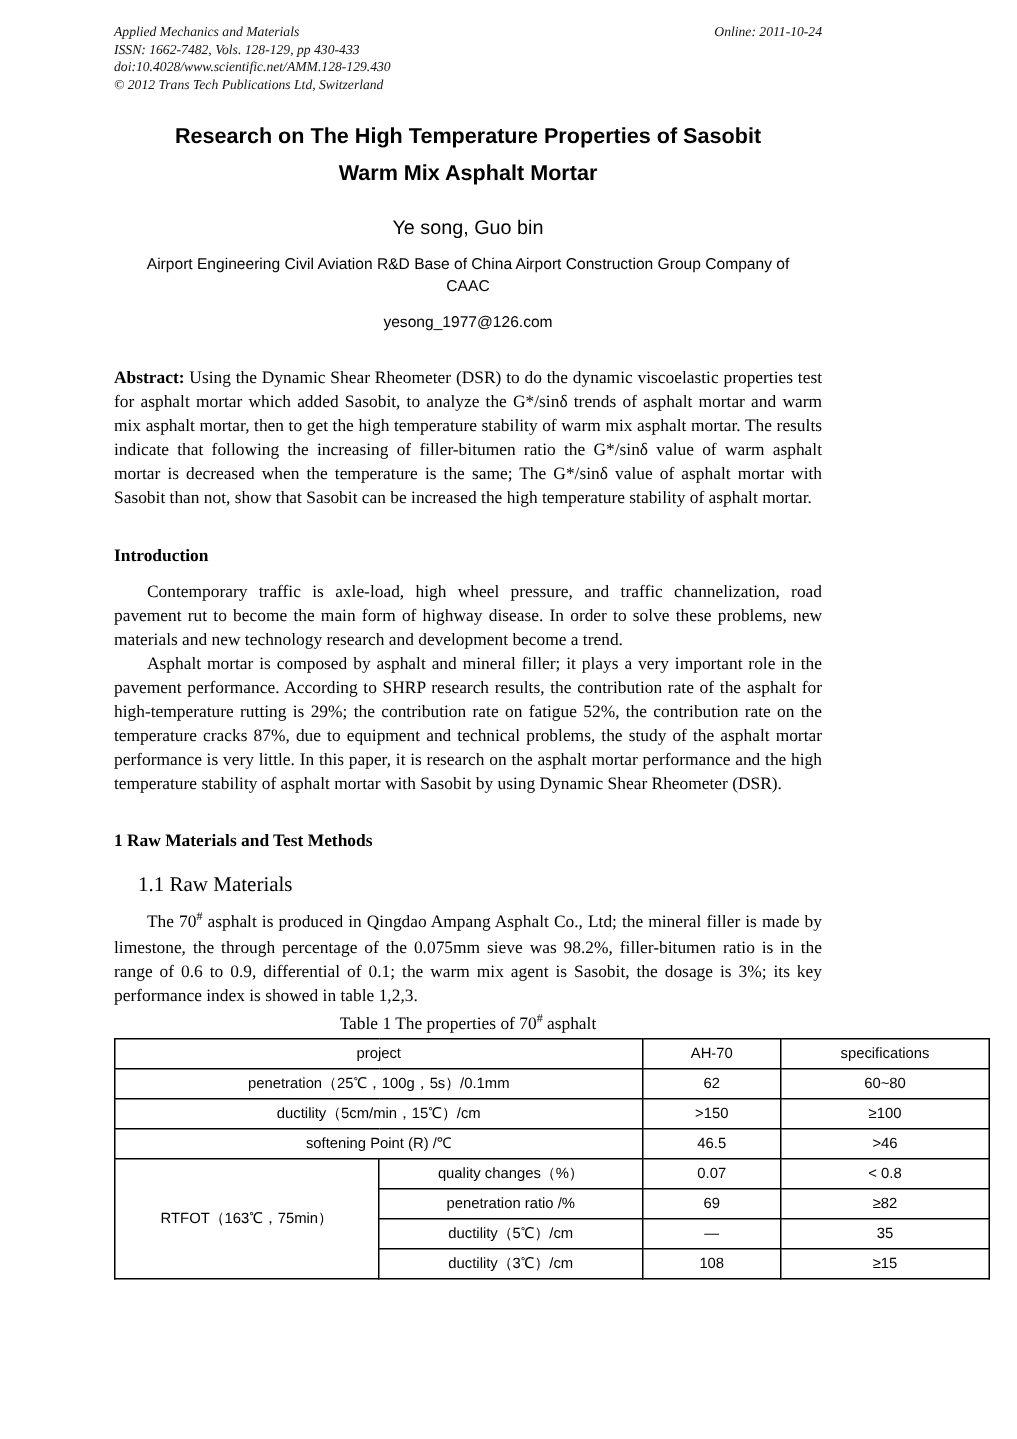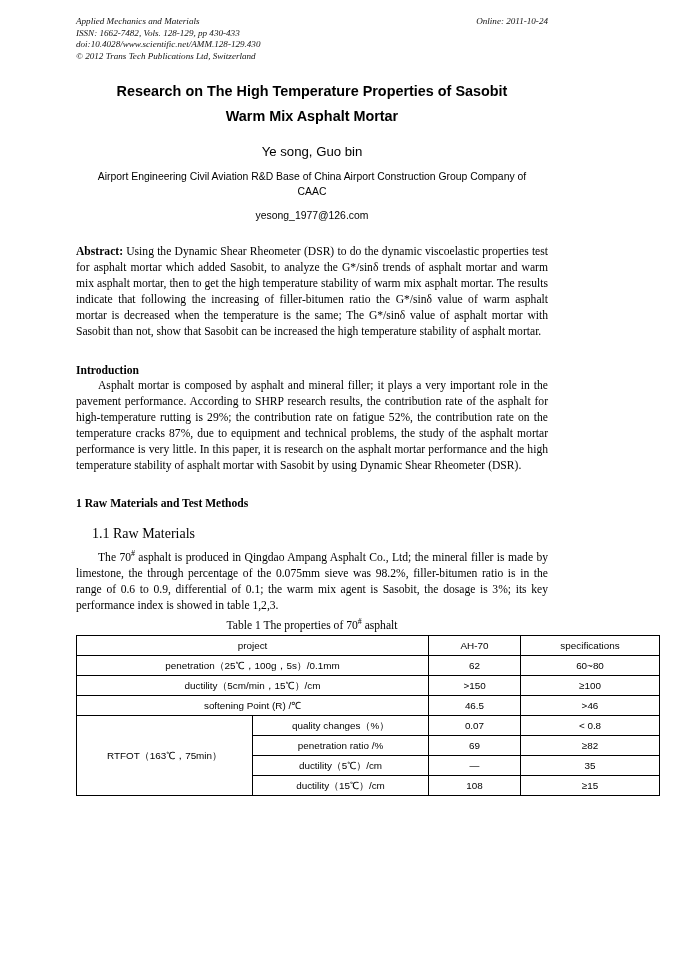--- a/index.html
+++ b/index.html
@@ -186,20 +186,21 @@
   <div class="authors">Ye song, Guo bin</div>
   <div class="affiliation">Airport Engineering Civil Aviation R&amp;D Base  of China Airport Construction Group Company of CAAC</div>
   <div class="email">yesong_1977@126.com</div>
 
 
   <div class="abstract">
     <b>Abstract:</b><span> Using the Dynamic Shear Rheometer (DSR) to do the dynamic viscoelastic properties test for asphalt mortar which added Sasobit, to analyze the G*/sinδ trends of asphalt mortar and warm mix asphalt mortar, then to get the high temperature stability of warm mix asphalt mortar. The results indicate that following the increasing of filler-bitumen ratio the G*/sinδ value of warm asphalt mortar is decreased when the temperature is the same; The G*/sinδ value of asphalt mortar with Sasobit than not, show that Sasobit can be increased the high temperature stability of asphalt mortar.</span>
   </div>
 
   <h2 class="section">Introduction</h2>
+  <p class="para first">Contemporary traffic is axle-load, high wheel pressure, and traffic channelization, road pavement rut to become the main form of highway disease. In order to solve these problems, new materials and new technology research and development become a trend.</p>
   <p class="para tight">Asphalt mortar is composed by asphalt and mineral filler; it plays a very important role in the pavement performance. According to SHRP research results, the contribution rate of the asphalt for high-temperature rutting is 29%; the contribution rate on fatigue 52%, the contribution rate on the temperature cracks 87%, due to equipment and technical problems, the study of the asphalt mortar performance is very little. In this paper, it is research on the asphalt mortar performance and the high temperature stability of asphalt mortar with Sasobit by using Dynamic Shear Rheometer (DSR).</p>
 
   <h2 class="section">1 Raw Materials and Test Methods</h2>
   <h3 class="subsection">1.1 Raw Materials</h3>
   <p class="para first"><span>The 70</span><sup class="hash">#</sup><span> asphalt is produced in Qingdao Ampang Asphalt Co., Ltd; the mineral filler is made by limestone, the through percentage of the 0.075mm sieve was 98.2%, filler-bitumen ratio is in the range of 0.6 to 0.9, differential of 0.1; the warm mix agent is Sasobit, the dosage is 3%; its key performance index is showed in table 1,2,3.</span></p>
 
   <div class="table-caption"><span>Table 1 The properties of 70</span><sup class="hash">#</sup><span> asphalt</span></div>
 
   <table class="props">
     <tbody>
@@ -235,20 +236,20 @@
         <td class="subcell">penetration ratio /%</td>
         <td>69</td>
         <td>≥82</td>
       </tr>
       <tr>
         <td class="subcell">ductility（5℃）/cm</td>
         <td>—</td>
         <td>35</td>
       </tr>
       <tr>
-        <td class="subcell">ductility（15℃）/cm</td>
+        <td class="subcell">ductility（3℃）/cm</td>
         <td>108</td>
         <td>≥15</td>
       </tr>
     </tbody>
   </table>
 
 </div>
 
 </body></html>

